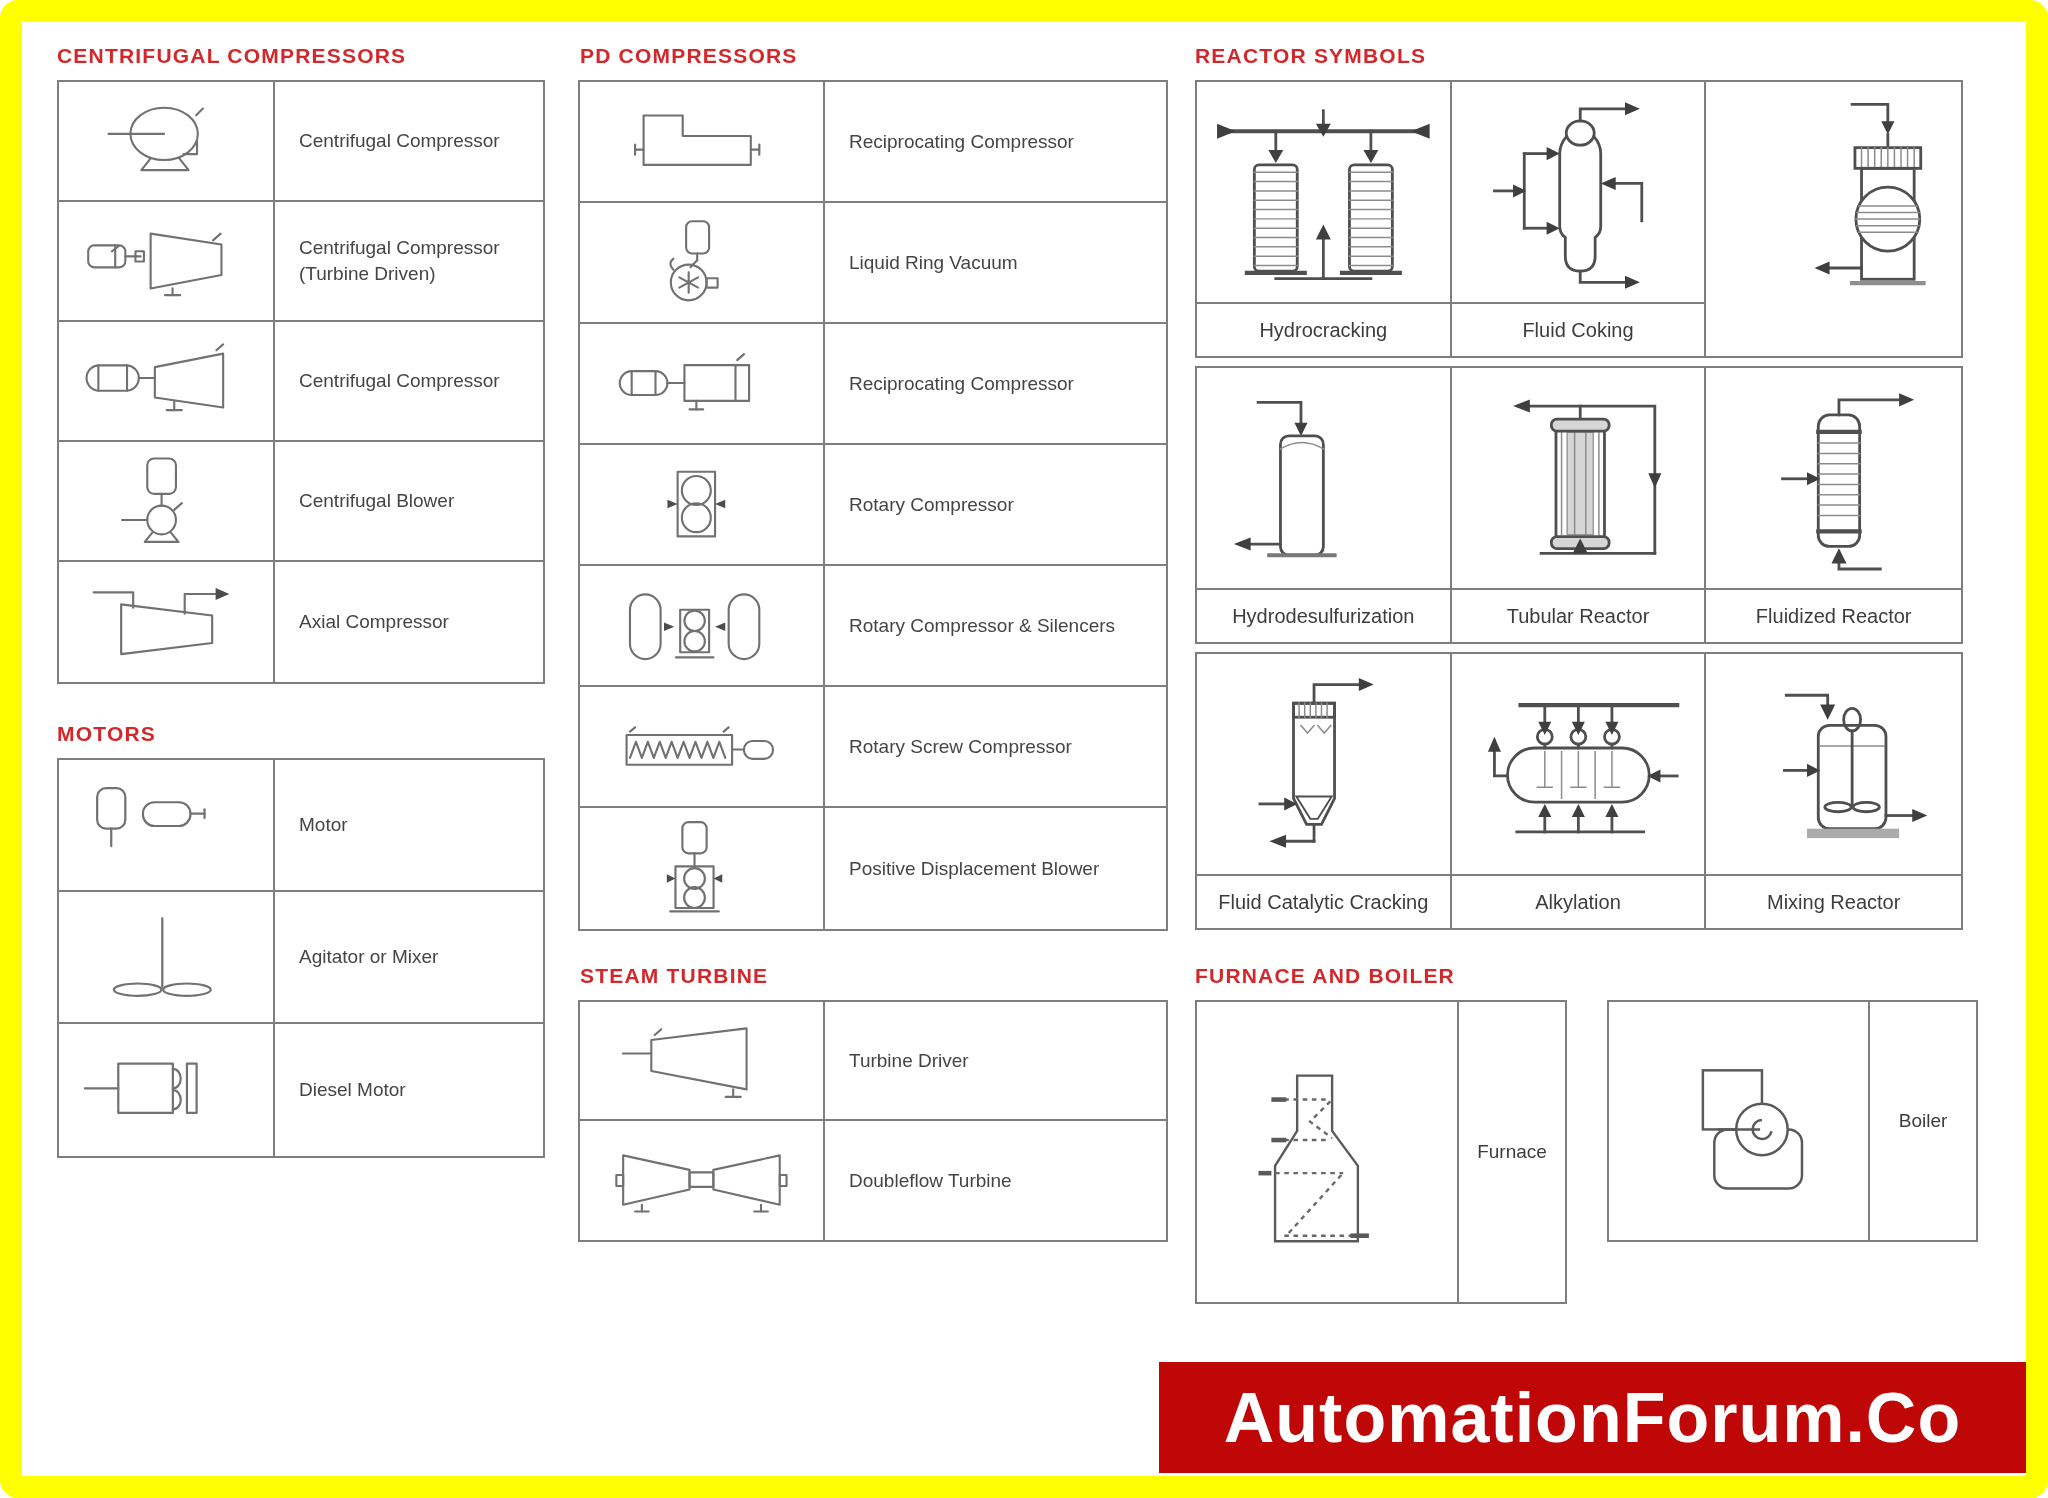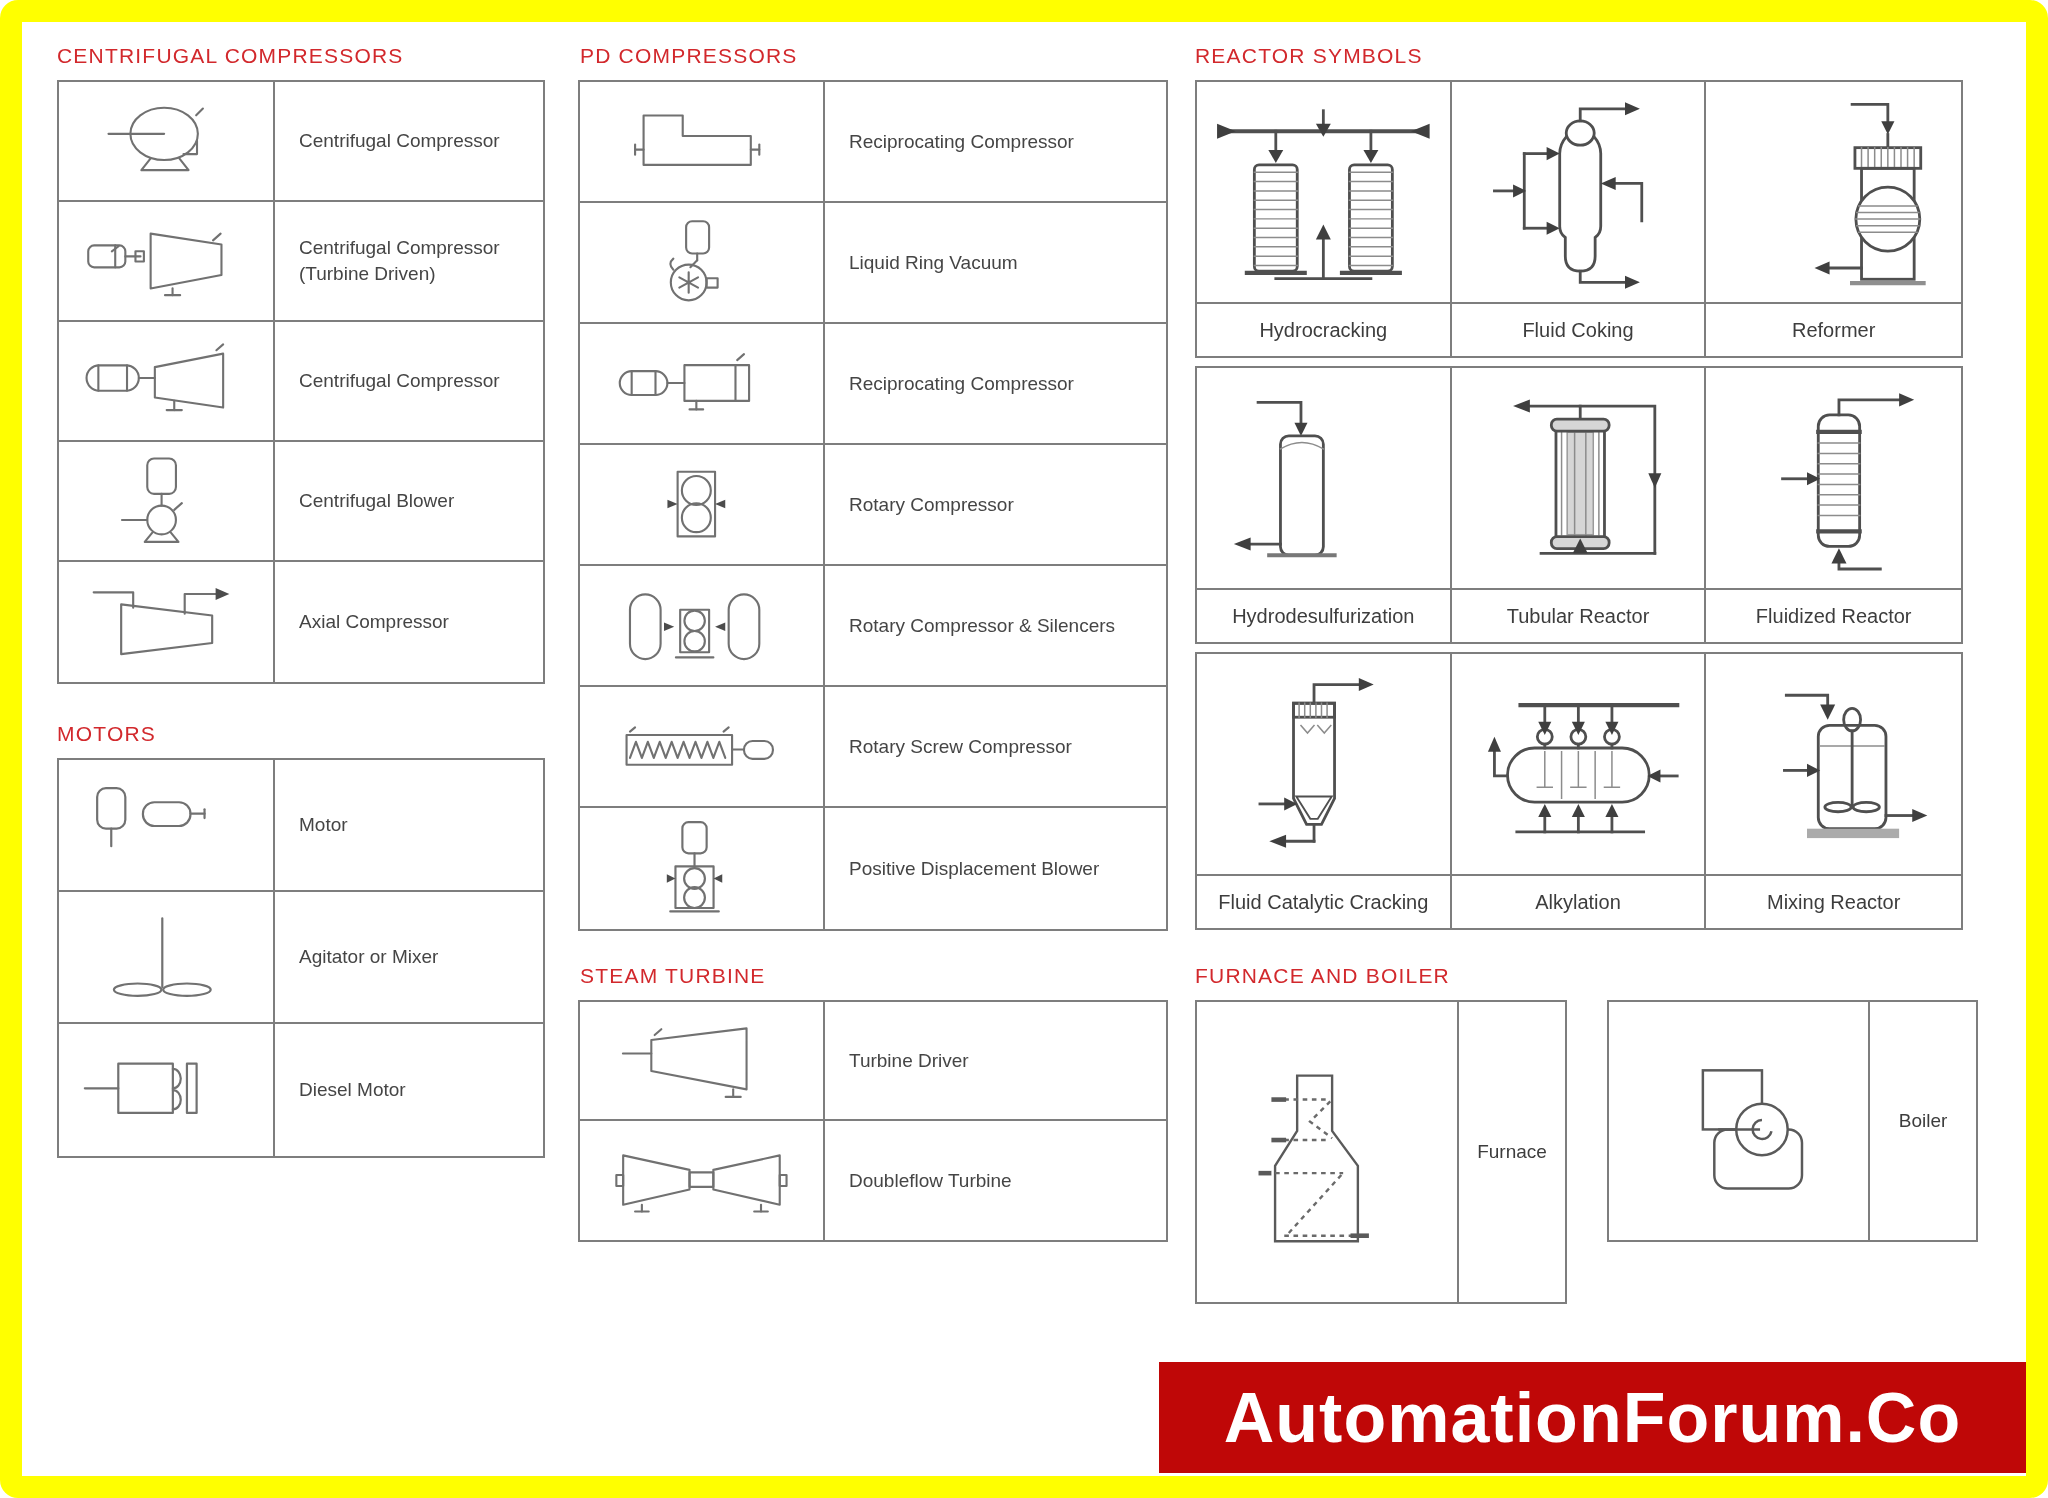--- a/index.html
+++ b/index.html
@@ -8,21 +8,21 @@
     width:2048px;height:1498px;
     box-sizing:border-box;
     border:22px solid var(--frame,#ffff00);
     border-radius:18px;
     background:#ffffff;
     font-family:"Liberation Sans", sans-serif;
     overflow:hidden;
   }
   .sec-title{
     position:absolute;
-    font-size:21px;font-weight:normal;
+    font-size:21px;font-weight:bold;
     letter-spacing:1.2px;
     color:var(--accent,#d2282c);
     white-space:nowrap;
   }
   
   .tbl{position:absolute;box-sizing:border-box;border:2px solid #7e7e7e;background:#fff;}
   .tbl .row{display:flex;box-sizing:border-box;border-bottom:2px solid #7e7e7e;}
   .tbl .row:last-child{border-bottom:none;}
   .tbl .sym{box-sizing:border-box;border-right:2px solid #7e7e7e;display:flex;align-items:center;justify-content:center;padding:4px;}
   .tbl .lbl{flex:1;display:flex;align-items:center;padding-left:24px;padding-right:10px;font-size:19px;color:#454545;line-height:1.35;}
@@ -364,21 +364,20 @@
           <rect x="158" y="82" width="56" height="118"></rect>
           <circle cx="186" cy="136" r="34" style="fill:#fff"></circle>
           <path class="hz" d="M155,122 h62 M153,129 h66 M152,136 h68 M153,143 h66 M155,150 h62"></path>
           <line x1="158" y1="188" x2="120" y2="188"></line>
           <polygon class="ar" points="124,181 124,195 108,188"></polygon>
           <line x1="148" y1="204" x2="224" y2="204" class="th" style="stroke:#8f8f8f"></line>
         </svg>
     </div>
     <div class="rlbl">Hydrocracking</div>
     <div class="rlbl">Fluid Coking</div>
-    <div class="rlbl last">Reformer</div>
   </div>
 
   <div class="rtbl" style="left:1173px;top:344px;">
     <div class="rcell">
       <svg viewBox="0 0 256 214">
           <polyline points="58,26 104,26 104,50"></polyline>
           <polygon class="ar" points="97,48 111,48 104,62"></polygon>
           <rect x="82" y="62" width="46" height="128" rx="9"></rect>
           <path d="M82,76 Q105,62 128,76" class="hz"></path>
           <line x1="70" y1="190" x2="140" y2="190" class="th" style="stroke:#787878"></line>

